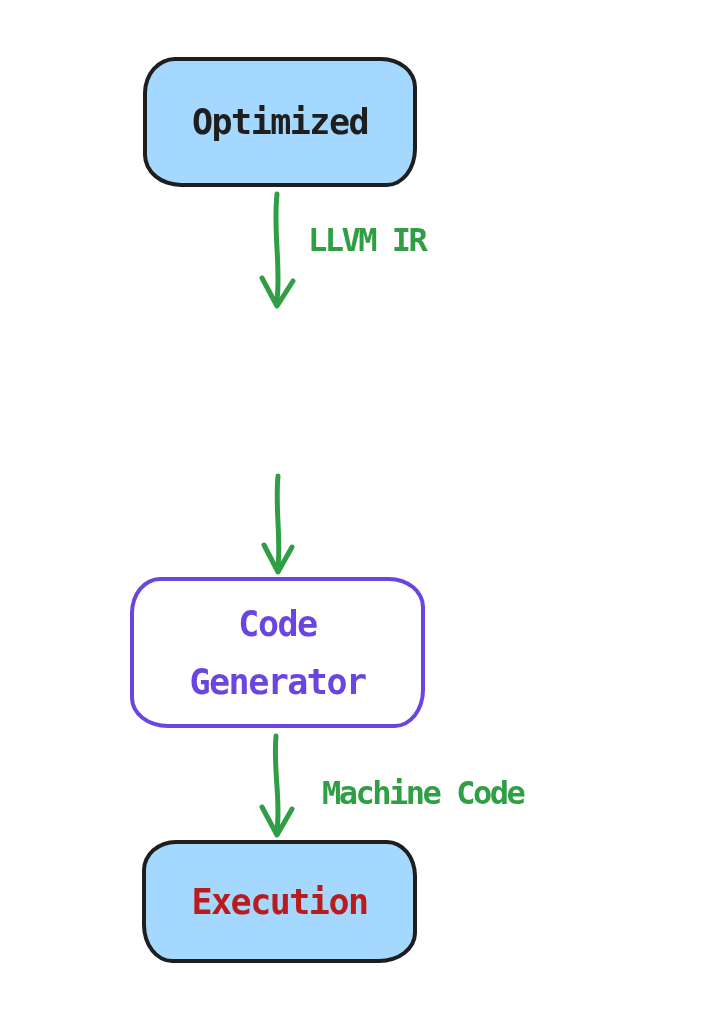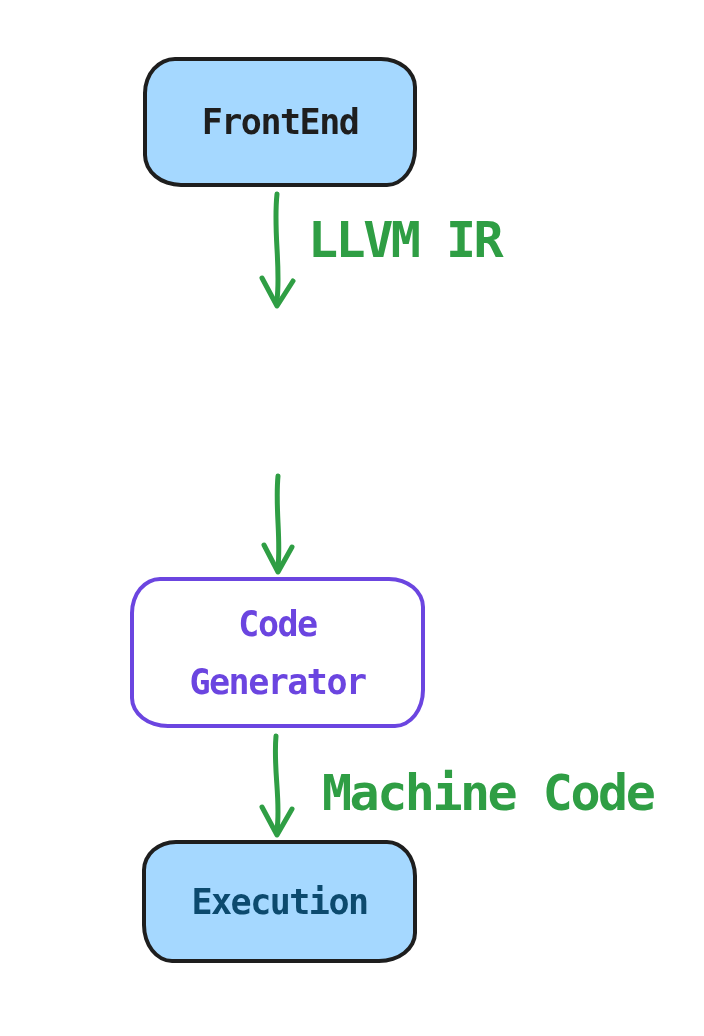--- a/index.html
+++ b/index.html
@@ -48,27 +48,27 @@
     border-radius: 38px 30px 34px 30px / 30px 38px 30px 36px;
   }
   .node-codegen {
     left: 130px; top: 577px; width: 295px; height: 151px;
     background: #ffffff; border-color: #6b45e0; color: #6b45e0;
     border-radius: 30px 36px 30px 38px / 36px 30px 38px 30px;
     gap: 12px;
   }
   .node-execution {
     left: 142px; top: 840px; width: 275px; height: 123px;
-    background: #a5d8ff; border-color: #1e1e1e; color: #0c4a6e;
+    background: #a5d8ff; border-color: #1e1e1e; color: #b91c1c;
     border-radius: 34px 30px 38px 30px / 30px 36px 30px 38px;
   }
   .edge-label {
     position: absolute;
     font-weight: bold;
-    font-size: 50px;
+    font-size: 32px;
     letter-spacing: -2.5px;
     line-height: 46px;
     color: #2f9e44;
     white-space: nowrap;
   }
   .edge-label-1 { left: 308px; top: 217px; }
   .edge-label-2 { left: 303px; top: 498px; }
   .edge-label-3 { left: 322px; top: 770px; }
 </style>
 </head>
@@ -85,21 +85,21 @@
       <path d="M 278 476 C 275 508 281 538 278 567" stroke="#2f9e44"></path>
       <path d="M 264 545 L 278 572 L 292 547" stroke="#2f9e44"></path>
     </g>
     <g>
       <path d="M 276 736 C 273 770 281 800 277 830" stroke="#2f9e44"></path>
       <path d="M 262 807 L 277 835 L 292 809" stroke="#2f9e44"></path>
     </g>
   </svg>
 
   <div class="node node-frontend">
-    <div class="node-line">FrontEnd</div>
+    <div class="node-line">Optimized</div>
   </div>
 
   <div class="edge-label edge-label-1">LLVM IR</div>
 
 
 
   <div class="node node-codegen">
     <div class="node-line">Code</div>
     <div class="node-line">Generator</div>
   </div>

